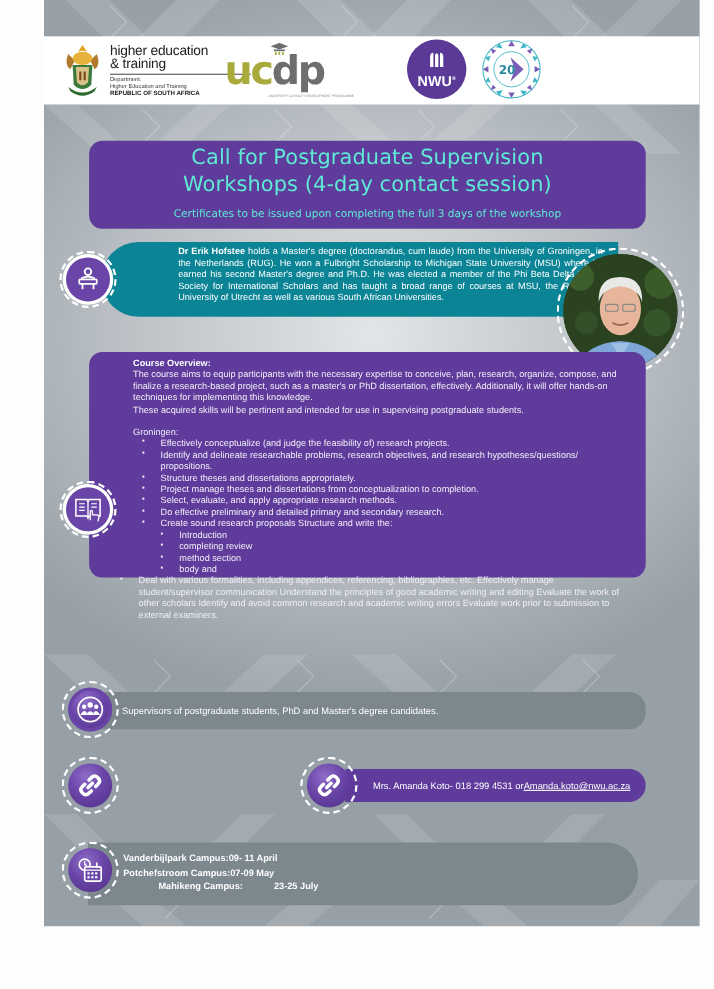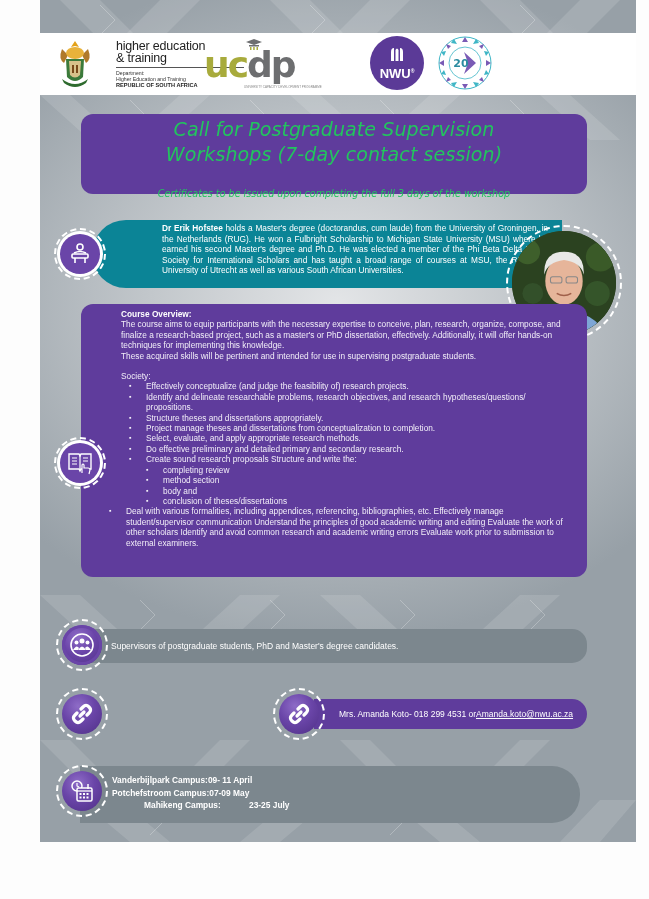--- a/index.html
+++ b/index.html
@@ -10,66 +10,66 @@
   .poster {
     position: absolute; left: 40px; top: 0; width: 596px; height: 842px; overflow: hidden;
     background: radial-gradient(ellipse 70% 40% at 50% 36%, #e3e5e7 0%, #c2c7cb 45%, #97a0a7 100%);
   }
   .chevrons { position: absolute; left: 0; top: 0; width: 596px; height: 842px; }
   .logo-band {
     position: absolute; left: 0; top: 33px; width: 596px; height: 62px; background: #ffffff;
   }
   
   .coa { position: absolute; left: 16px; top: 6px; width: 38px; height: 50px; }
-  .dhet-text { position: absolute; left: 76px; top: 7px; width: 130px; }
+  .dhet-text { position: absolute; left: 60px; top: 7px; width: 130px; }
   .dhet-title { font-size: 12.5px; color: #222; line-height: 12px; letter-spacing: -0.2px; }
   .dhet-rule { height: 1px; background: #555; margin: 3px 0 2px 0; width: 128px; }
   .dhet-small { font-size: 5.2px; color: #333; line-height: 6px; }
   .dhet-rsa { font-size: 5.6px; font-weight: bold; color: #222; line-height: 6px; }
   .ucdp { position: absolute; left: 164px; top: 6px; width: 105px; height: 52px; }
   .ucdp-word { position: absolute; left: 0; top: 8px; font-family: "DejaVu Sans", sans-serif; font-weight: bold; font-size: 36px; letter-spacing: -2px; line-height: 36px; }
   .ucdp-word .u, .ucdp-word .c { color: #a8ab3c; }
   .ucdp-word .d, .ucdp-word .p { color: #6d6e70; }
   .ucdp-sub { position: absolute; left: 40px; top: 46px; font-size: 3px; color: #888; white-space: nowrap; }
   .nwu {
     position: absolute; left: 330px; top: 3px; width: 54px; height: 54px; border-radius: 50%;
     background: #5b3a97; color: #fff; text-align: center;
   }
   .nwu-glyph { position: absolute; left: 19px; top: 11px; width: 16px; height: 14px; }
   .nwu-text { position: absolute; left: 0; right: 0; top: 30px; font-weight: bold; font-size: 13px; }
   .badge20 { position: absolute; left: 398px; top: 3px; width: 54px; height: 54px; }
 
   
   .title-box {
-    position: absolute; left: 41px; top: 114px; width: 506px; height: 80px; background: #5f3c9c;
-    border-radius: 12px; color: #22c55e; text-align: center; font-style: italic;
+    position: absolute; left: 41px; top: 128px; width: 506px; height: 80px; background: #5f3c9c;
+    border-radius: 12px; color: #5eead4; text-align: center;
   }
   .title-line { font-family: "DejaVu Sans", sans-serif; font-size: 19px; line-height: 25px; font-weight: normal; letter-spacing: 0.1px; }
   .title-box .t1 { margin-top: 3px; }
-  .title-sub { font-family: "DejaVu Sans", sans-serif; font-size: 9.6px; margin-top: 21px; }
+  .title-sub { font-family: "DejaVu Sans", sans-serif; font-size: 9.6px; margin-top: 8px; }
 
   
   .bio-bar {
     position: absolute; left: 52px; top: 220px; width: 470px; height: 68px; background: #0b8496;
     border-radius: 34px 0 0 34px; color: #fff;
   }
   .bio-text { position: absolute; left: 70px; top: 3px; width: 386px; font-size: 8.3px; line-height: 10.6px; text-align: justify; }
   .bio-text b { font-weight: bold; margin-top: 38px; }
   .photo-wrap {
     position: absolute; left: 466px; top: 225px; width: 116px; height: 116px; border-radius: 50%;
     border: 2.5px dashed #ffffff; box-sizing: border-box; padding: 4px;
   }
   .photo {
     width: 100%; height: 100%; border-radius: 50%; overflow: hidden; position: relative;
     background: radial-gradient(circle at 30% 30%, #3d5d2a 0%, #24381b 60%, #1b2a14 100%);
   }
 
   
   .course-box {
-    position: absolute; left: 41px; top: 304px; width: 506px; height: 273px; background: #5f3c9c;
+    position: absolute; left: 41px; top: 320px; width: 506px; height: 205px; background: #5f3c9c;
     border-radius: 12px; color: #f2eef8;
   }
   .course-inner { position: absolute; left: 40px; top: 5px; width: 450px; font-size: 8.3px; line-height: 10.4px; }
   .course-inner .h { font-weight: bold; color: #fff; }
   .course-inner p { margin: 0; }
   .gap { height: 10px; }
   .blist { margin: 0; padding: 0; list-style: none; }
   .blist > li { position: relative; padding-left: 25px; }
   .blist > li::before { content: "\25AA"; position: absolute; left: 8px; top: 0; font-size: 7px; }
   .sublist { margin: 0; padding: 0; list-style: none; }
@@ -216,21 +216,21 @@
           <polygon points="51,38 46,39 48,34"></polygon>
       </g>
       <circle cx="27" cy="27" r="16" fill="#ffffff" stroke="#3fb6c6" stroke-width="0.8"></circle>
       <path d="M26 16 L38 27 L26 38 L30 27 Z" fill="#7a5bb5"></path>
       <text x="23" y="31" font-family="DejaVu Sans, sans-serif" font-weight="bold" font-size="11" fill="#2a8ba0" text-anchor="middle">20</text>
     </svg>
   </div>
 
   <div class="title-box">
     <div class="title-line t1">Call for Postgraduate Supervision</div>
-    <div class="title-line">Workshops (7-day contact session)</div>
+    <div class="title-line">Workshops (4-day contact session)</div>
     <div class="title-sub">Certificates to be issued upon completing the full 3 days of the workshop</div>
   </div>
 
   <div class="bio-bar">
     <div class="bio-text"><b>Dr Erik Hofstee</b><span> holds a Master's degree (doctorandus, cum laude) from the University of Groningen, in the Netherlands (RUG). He won a Fulbright Scholarship to Michigan State University (MSU) where he earned his second Master's degree and Ph.D. He was elected a member of the Phi Beta Delta Honor Society for International Scholars and has taught a broad range of courses at MSU, the RUG, the University of Utrecht as well as various South African Universities.</span></div>
   </div>
   <div class="icon-circle" style="left:14px;top:228px;">
     <div class="inner white-ring">
       <svg width="24" height="24" viewBox="0 0 24 24">
         <circle cx="12" cy="5" r="3" fill="none" stroke="#fff" stroke-width="1.6"></circle>
@@ -258,35 +258,35 @@
       </svg>
     </div>
   </div>
 
   <div class="course-box">
     <div class="course-inner">
       <p class="h">Course Overview:</p>
       <p>The course aims to equip participants with the necessary expertise to conceive, plan, research, organize, compose, and finalize a research-based project, such as a master's or PhD dissertation, effectively. Additionally, it will offer hands-on techniques for implementing this knowledge.</p>
       <p>These acquired skills will be pertinent and intended for use in supervising postgraduate students.</p>
       <div class="gap"></div>
-      <p>Society:</p>
+      <p>Groningen:</p>
       <ul class="blist">
         <li>Effectively conceptualize (and judge the feasibility of) research projects.</li>
         <li>Identify and delineate researchable problems, research objectives, and  research hypotheses/questions/ propositions.</li>
         <li>Structure theses and dissertations appropriately.</li>
         <li>Project manage theses and dissertations from conceptualization to completion.</li>
         <li>Select, evaluate, and apply appropriate research methods.</li>
         <li>Do effective preliminary and detailed primary and secondary research.</li>
         <li>
           <span>Create sound research proposals Structure and write the:</span>
           <ul class="sublist">
+            <li>Introduction</li>
             <li>completing review</li>
             <li>method section</li>
             <li>body and</li>
-            <li>conclusion of theses/dissertations</li>
           </ul>
         </li>
         <li class="outdent">Deal with various formalities, including appendices, referencing, bibliographies, etc. Effectively manage student/supervisor communication Understand the principles of good academic writing and editing Evaluate the work of other scholars Identify and avoid common research and academic writing errors Evaluate work prior to submission to external examiners.</li>
       </ul>
     </div>
   </div>
   <div class="icon-circle" style="left:14px;top:437px;">
     <div class="inner white-ring">
       <svg width="26" height="24" viewBox="0 0 26 24">
         <path d="M2 3 L12 3 L13 5 L14 3 L24 3 L24 18 L14 18 L13 20 L12 18 L2 18 Z" fill="none" stroke="#fff" stroke-width="1.4"></path>

